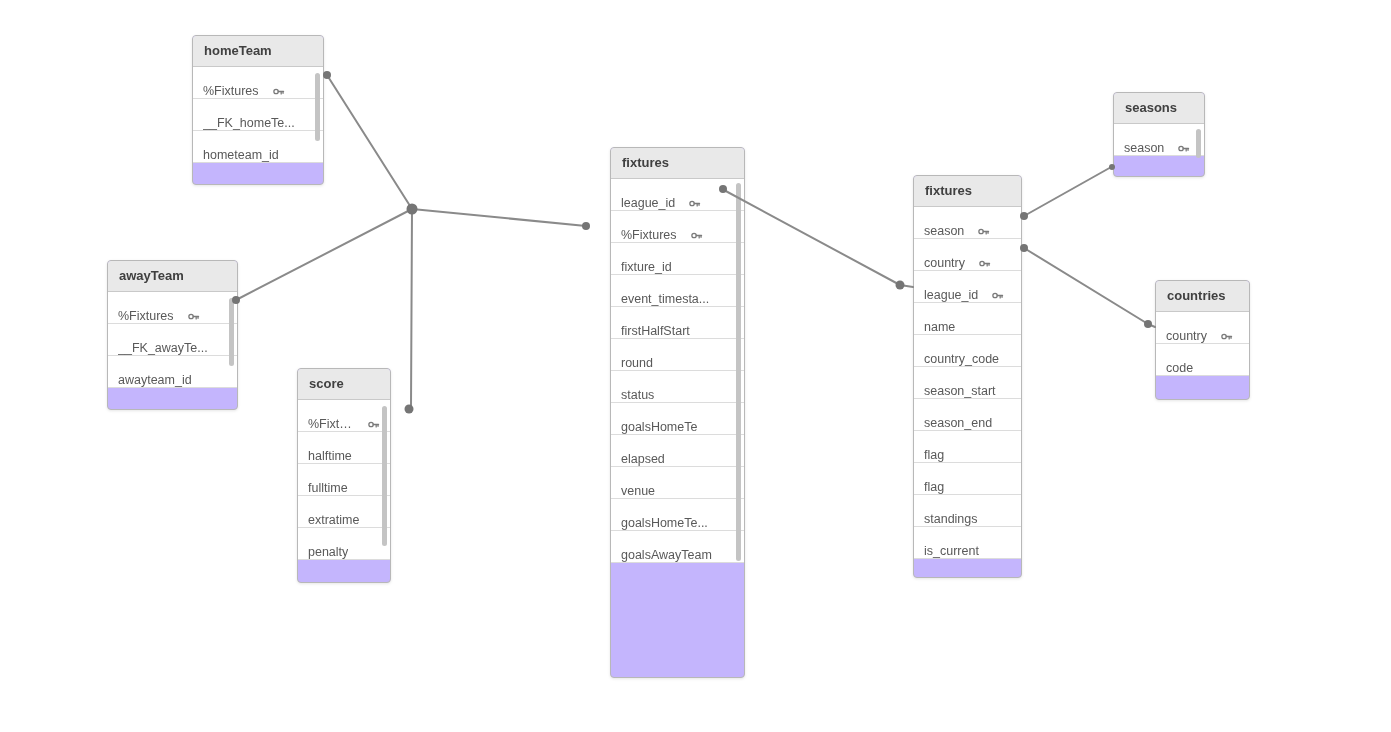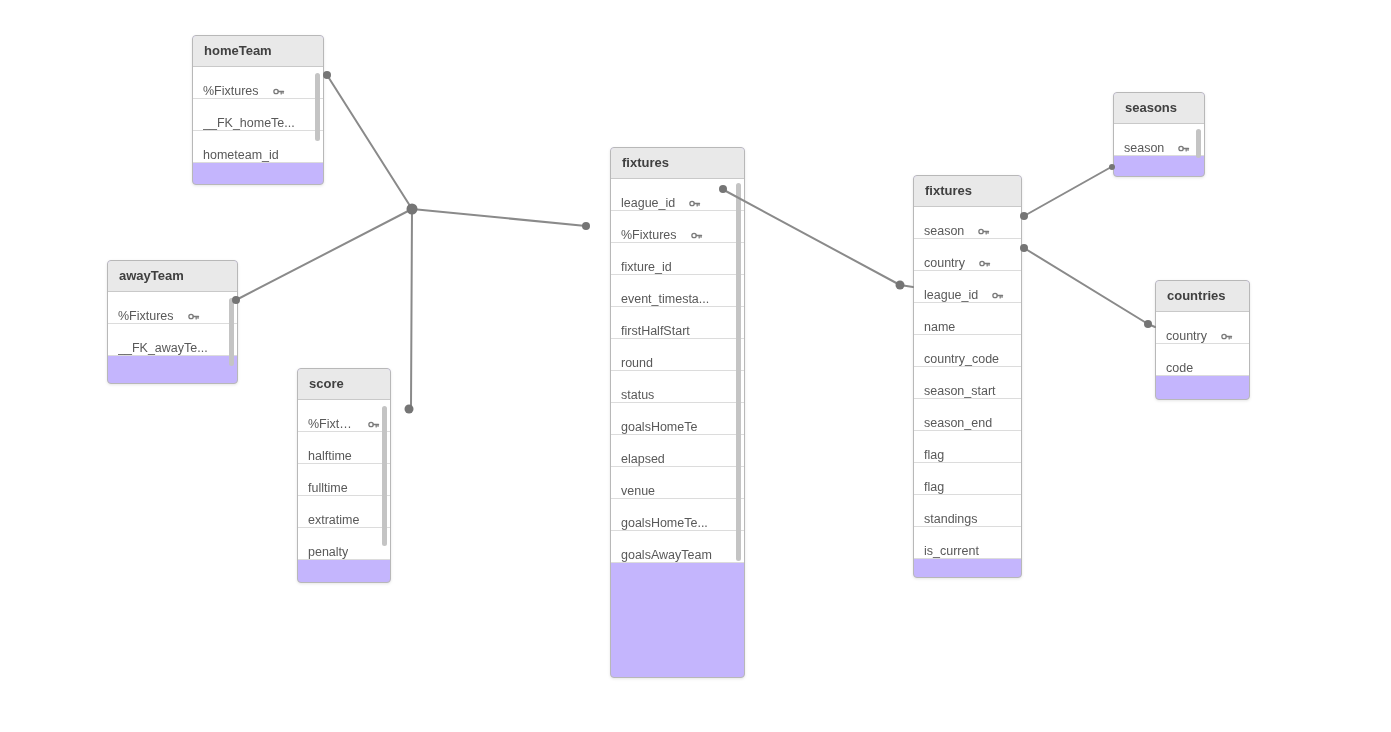--- a/index.html
+++ b/index.html
@@ -103,35 +103,38 @@
         </span>
       </div>
       <div class="field-row">
         <span class="field-label">__FK_homeTe...</span>
       </div>
       <div class="field-row">
         <span class="field-label">hometeam_id</span>
       </div>
       <div class="scrollbar" style="top: 37px; height: 68px;"></div>
     </div>
-    <div class="table" style="left: 107px; top: 260px; width: 131px; height: 124px;">
+    <div class="table" style="left: 107px; top: 260px; width: 131px; height: 150px;">
       <div class="table-header">awayTeam</div>
       <div class="field-row">
         <span class="field-label">%Fixtures</span>
         <span class="key-icon">
           <svg width="13" height="13" viewBox="0 0 16 16">
             <g fill="none" stroke="#7a7a7a" stroke-width="1.6" stroke-linecap="round">
               <circle cx="5" cy="8" r="2.7"></circle>
               <path d="M7.7 8 H14.2 M11.3 8 V11 M13.6 8 V10.3"></path>
             </g>
           </svg>
         </span>
       </div>
       <div class="field-row">
         <span class="field-label">__FK_awayTe...</span>
+      </div>
+      <div class="field-row">
+        <span class="field-label">awayteam_id</span>
       </div>
       <div class="scrollbar" style="top: 37px; height: 68px;"></div>
     </div>
     <div class="table" style="left: 297px; top: 368px; width: 94px; height: 215px;">
       <div class="table-header">score</div>
       <div class="field-row">
         <span class="field-label">%Fixtures</span>
         <span class="key-icon">
           <svg width="13" height="13" viewBox="0 0 16 16">
             <g fill="none" stroke="#7a7a7a" stroke-width="1.6" stroke-linecap="round">

